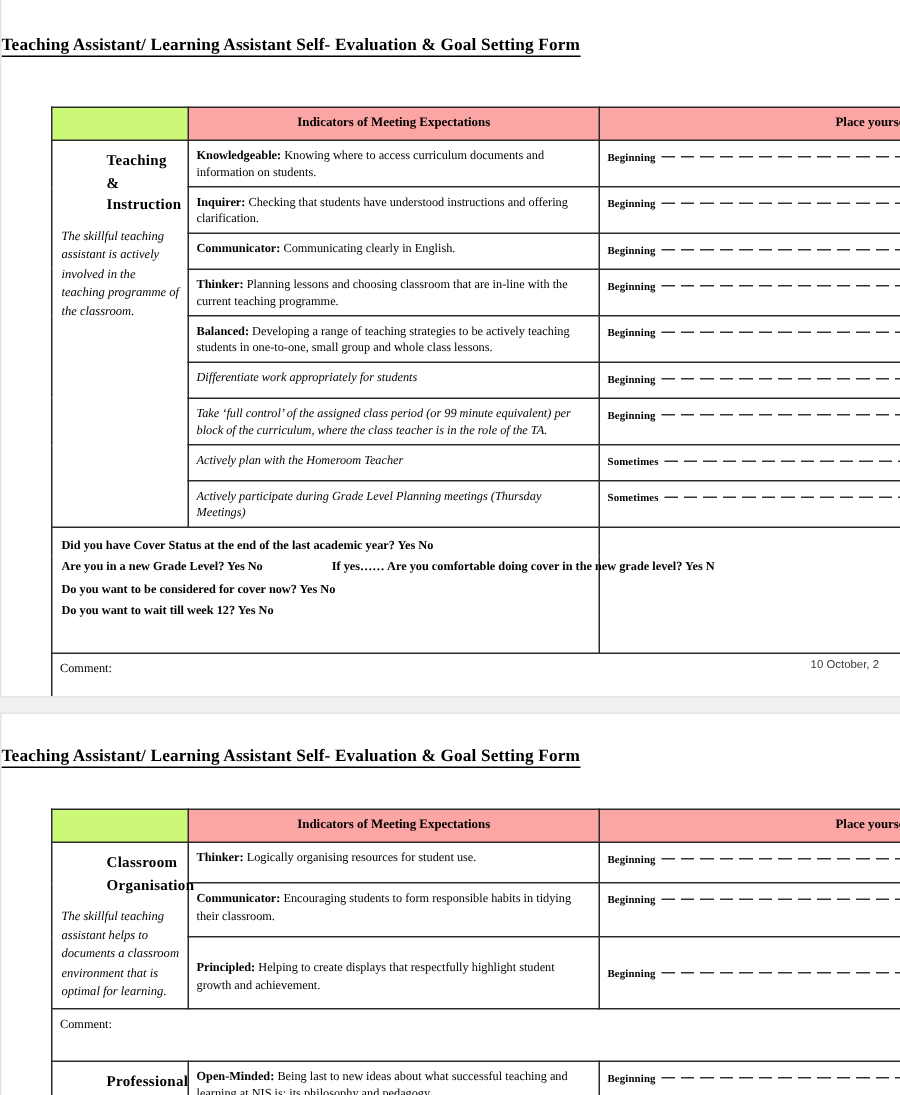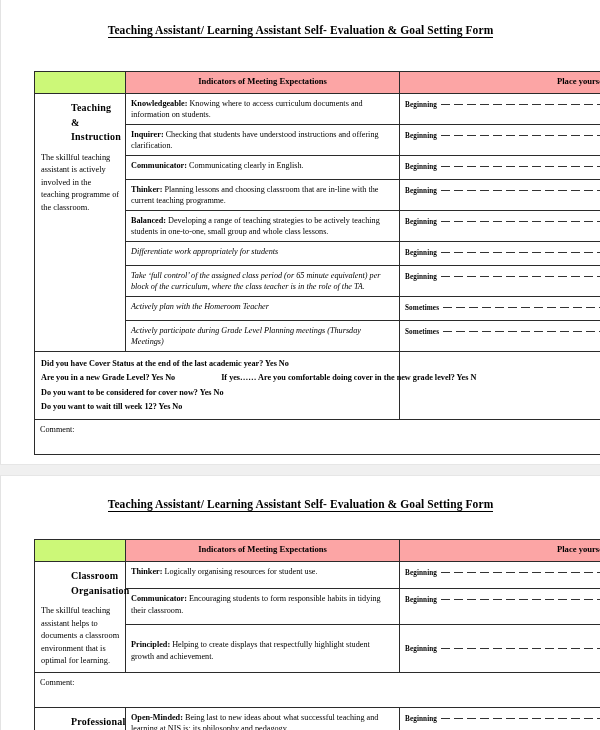--- a/index.html
+++ b/index.html
@@ -34,21 +34,21 @@
   .page-gap {
     height: 12px;
     background: #f0f0f0;
     border-top: 1px solid #e6e6e6;
     border-bottom: 1px solid #e6e6e6;
     box-sizing: border-box;
   }
   .page-2 { height: 254px; }
 
   .doc-title {
-    text-align: center;
+    text-align: left;
     font-weight: bold;
     font-size: 11.5px;
     letter-spacing: 0.1px;
     padding-top: 24px;
     padding-bottom: 12px;
   }
   .doc-title span {
     border-bottom: 1.3px solid #000;
     padding-bottom: 1px;
   }
@@ -96,20 +96,21 @@
   }
   .area-title {
     font-weight: bold;
     font-size: 10px;
     line-height: 1.45;
     letter-spacing: 0.2px;
     margin-bottom: 7px;
     margin-left: 30px;
   }
   .area-desc {
+    font-style: italic;
     font-size: 8.4px;
     line-height: 1.5;
   }
 
   
   .ind-lead { font-weight: bold; }
   td.ind-italic { font-style: italic; }
 
   
   td.cont-cell {
@@ -205,21 +206,21 @@
           </tr>
           <tr>
             <td><span class="ind-lead">Balanced:</span><span> Developing a range of teaching strategies to be actively teaching students in one-to-one, small group and whole class lessons.</span></td>
             <td class="cont-cell"><span>Beginning</span><span class="cont-line"></span></td>
           </tr>
           <tr>
             <td class="ind-italic"><span>Differentiate work appropriately for students</span></td>
             <td class="cont-cell"><span>Beginning</span><span class="cont-line"></span></td>
           </tr>
           <tr>
-            <td class="ind-italic"><span>Take ‘full control’ of the assigned class period (or 65 minute equivalent) per block of the curriculum, where the class teacher is in the role of the TA.</span></td>
+            <td class="ind-italic"><span>Take ‘full control’ of the assigned class period (or 99 minute equivalent) per block of the curriculum, where the class teacher is in the role of the TA.</span></td>
             <td class="cont-cell"><span>Beginning</span><span class="cont-line"></span></td>
           </tr>
           <tr>
             <td class="ind-italic"><span>Actively plan with the Homeroom Teacher</span></td>
             <td class="cont-cell"><span>Sometimes</span><span class="cont-line"></span></td>
           </tr>
           <tr>
             <td class="ind-italic"><span>Actively participate during Grade Level Planning meetings (Thursday Meetings)</span></td>
             <td class="cont-cell"><span>Sometimes</span><span class="cont-line"></span></td>
           </tr>
@@ -233,30 +234,31 @@
             <td class="question-cell" colspan="2" style="border-top: none; border-bottom: none; padding-top: 0px; padding-bottom: 0px; line-height: 1.75;">
               <span class="q-line"><span>Are you in a new Grade Level?  Yes    No</span><span class="q-gap"></span><span>If yes…… Are you comfortable doing cover in the new grade level? Yes    N</span></span>
             </td>
           </tr>
           <tr>
             <td class="question-cell" colspan="2" style="border-top: none; border-bottom: none; padding-top: 0px; padding-bottom: 0px; line-height: 1.75;">
               <span class="q-line"><span>Do you want to be considered for cover now? Yes    No</span></span>
             </td>
           </tr>
           <tr>
-            <td class="question-cell" colspan="2" style="border-top: none; padding-top: 0px; padding-bottom: 5px; line-height: 1.75; margin-top: 11px;">
+            <td class="question-cell" colspan="2" style="border-top: none; padding-top: 0px; padding-bottom: 21px; line-height: 1.75; margin-top: 11px;">
               <span class="q-line"><span>Do you want to wait till week 12? Yes    No</span></span>
             </td>
           </tr>
           <tr>
             <td class="comment-cell" colspan="3">Comment:</td>
           </tr>
         </tbody>
     </table>
 
+    <div class="page-footer">10 October, 2</div>
   </div>
 
   <div class="page-gap"></div>
 
   <div class="page page-2">
 
     <div class="doc-title">
       <span>Teaching Assistant/ Learning Assistant Self- Evaluation &amp; Goal Setting Form</span>
     </div>
 

